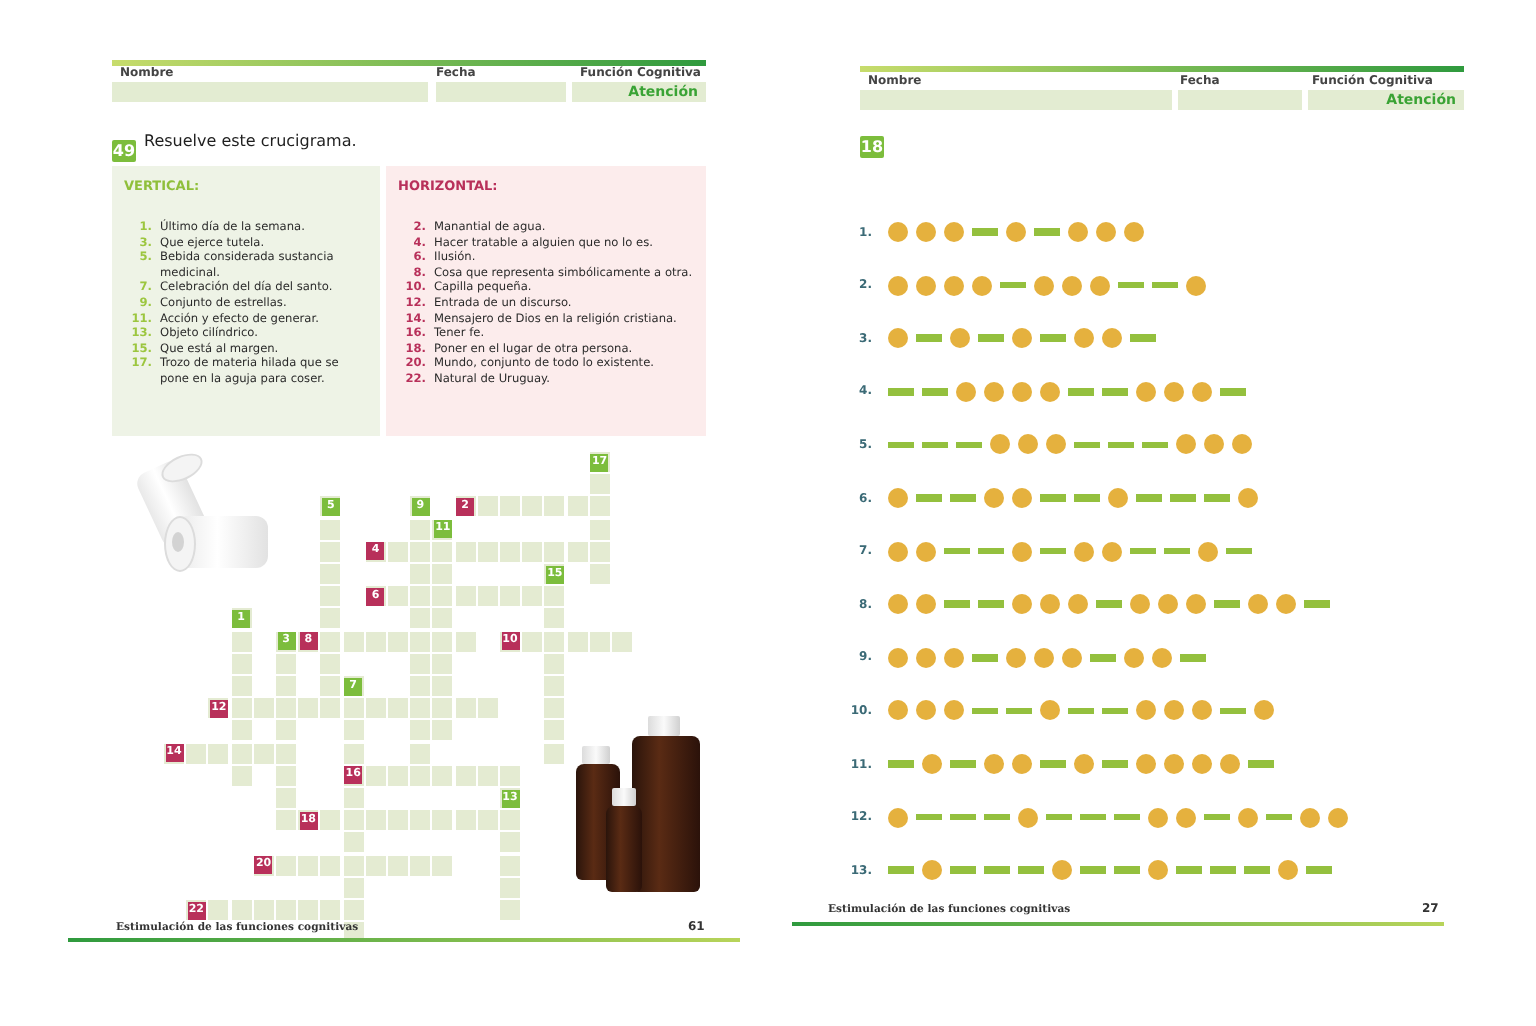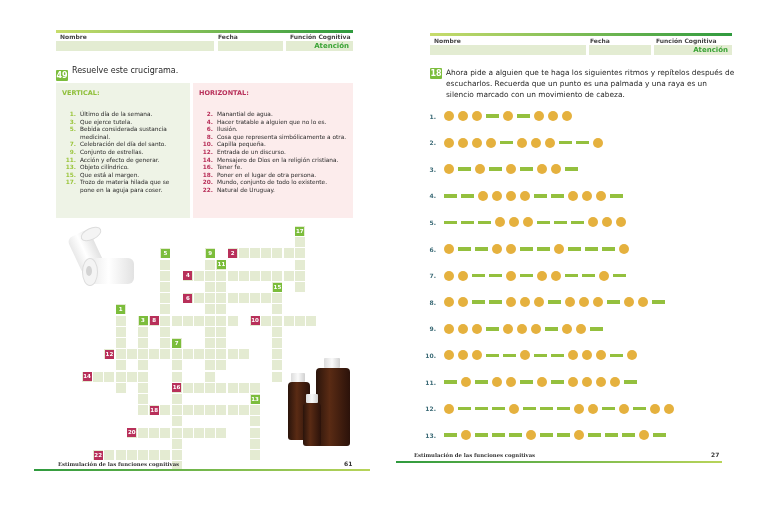--- a/index.html
+++ b/index.html
@@ -346,21 +346,20 @@
   <div class="topbar" style="left:46px;top:33px;width:302px;"></div>
   <div class="hdr-label" style="left:50px;top:37px;">Nombre</div>
   <div class="hdr-label" style="left:206px;top:37px;">Fecha</div>
   <div class="hdr-label" style="left:272px;top:37px;">Función Cognitiva</div>
   <div class="hdr-box" style="left:46px;top:45px;width:156px;"></div>
   <div class="hdr-box" style="left:205px;top:45px;width:62px;"></div>
   <div class="hdr-box" style="left:270px;top:45px;width:78px;"></div>
   <div class="hdr-func" style="left:270px;top:46px;width:74px;">Atención</div>
 
   <div class="num-badge" style="left:46px;top:68px;">18</div>
-  <div class="instr" style="left:62px;top:67px;width:290px;text-indent:0;">Ahora pide a alguien que te haga los siguientes ritmos y repítelos después de escucharlos. Recuerda que un punto es una palmada y una raya es un silencio marcado con un movimiento de cabeza.</div>
 
   <div id="rhythms" style="position:absolute;left:30px;top:0;width:340px;height:513px;">
       <div class="rhythm-row" style="top: 110px;">
         <span class="r-label">1.</span>
         <span class="dot"></span>
         <span class="dot"></span>
         <span class="dot"></span>
         <span class="dash"></span>
         <span class="dot"></span>
         <span class="dash"></span>

